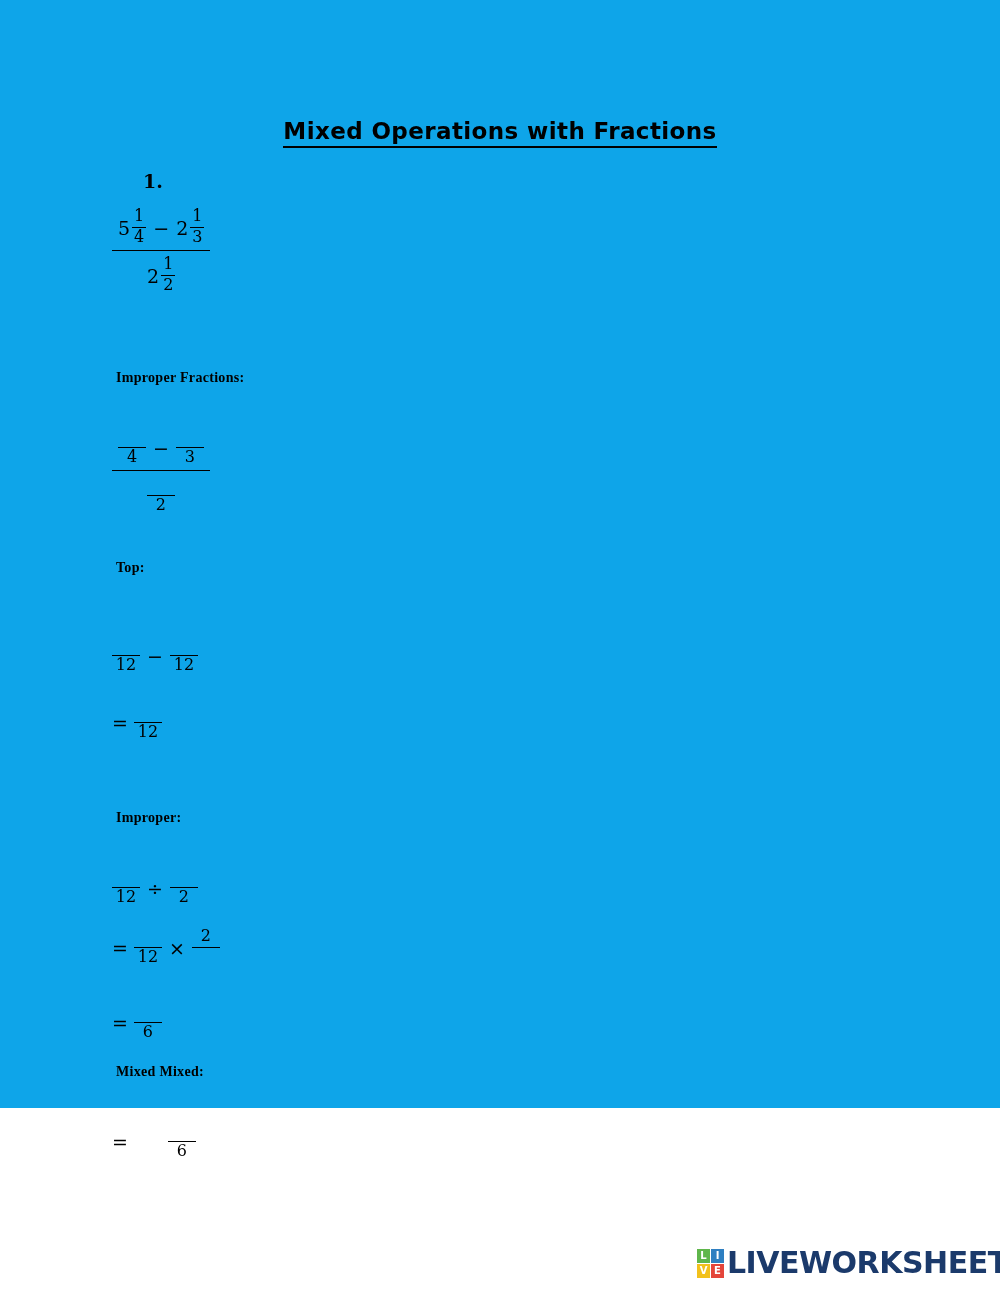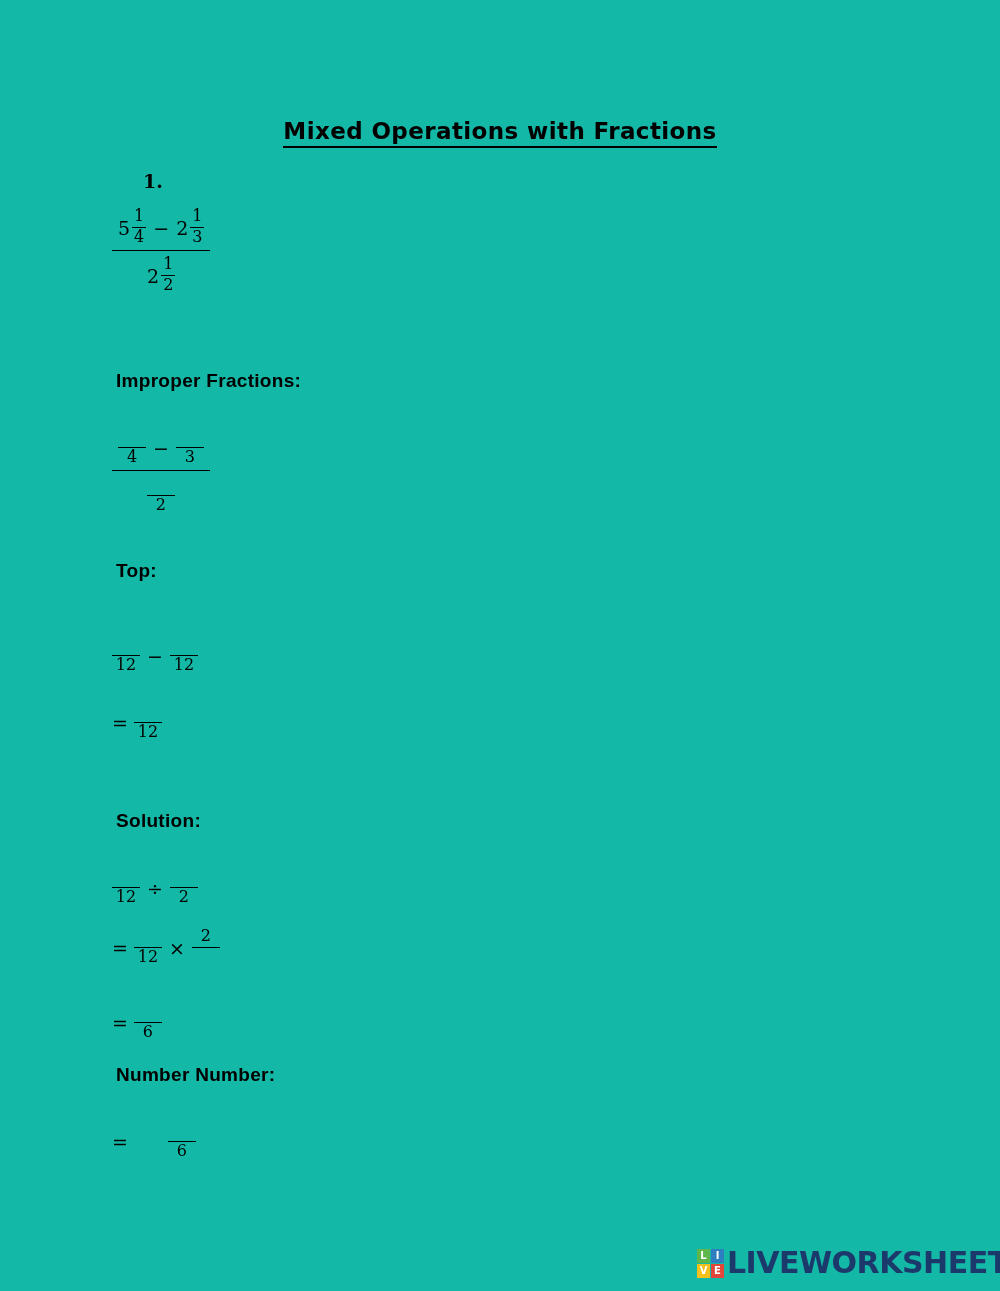--- a/index.html
+++ b/index.html
@@ -13,22 +13,22 @@
     height: 1291px;
     position: relative;
     font-family: "DejaVu Sans", sans-serif;
     color: #000000;
     overflow: hidden;
   }
 
   .page {
     position: relative;
     width: 1000px;
-    height: 1291px;
-    background: #14b8a6;
+    height: 1108px;
+    background: #0ea5e9;
   }
 
   
   .title {
     position: absolute;
     left: 0;
     top: 118px;
     width: 1000px;
     text-align: center;
     font-family: "DejaVu Sans", sans-serif;
@@ -38,23 +38,23 @@
     color: #000;
   }
   .title span.t-text {
     border-bottom: 2px solid #000;
     padding-bottom: 2px;
   }
 
   
   .heading {
     position: absolute;
-    font-family: Liberation Sans, sans-serif;
-    font-weight: bold;
-    font-size: 19px;
+    font-family: Liberation Serif, serif;
+    font-weight: bold;
+    font-size: 14px;
     letter-spacing: 0.3px;
     color: #000;
     white-space: nowrap;
   }
 
   
   .prob-num {
     position: absolute;
     font-family: "DejaVu Serif", serif;
     font-size: 19px;
@@ -241,35 +241,35 @@
   <div class="heading" style="left:116px; top:560px;">Top:</div>
 
   <div class="math" style="left:112px; top:636px;">
     <span class="frac blank-num"><span class="num"></span><span class="bar"></span><span class="den">12</span></span><span class="op">−</span><span class="frac blank-num"><span class="num"></span><span class="bar"></span><span class="den">12</span></span>
   </div>
 
   <div class="math" style="left:112px; top:703px;">
     <span class="eq">=</span><span class="frac blank-num"><span class="num"></span><span class="bar"></span><span class="den">12</span></span>
   </div>
 
-  <div class="heading" style="left:116px; top:810px;">Solution:</div>
+  <div class="heading" style="left:116px; top:810px;">Improper:</div>
 
   <div class="math" style="left:112px; top:868px;">
     <span class="frac blank-num"><span class="num"></span><span class="bar"></span><span class="den">12</span></span><span class="op">÷</span><span class="frac blank-num"><span class="num"></span><span class="bar"></span><span class="den">2</span></span>
   </div>
 
   <div class="math" style="left:112px; top:928px;">
     <span class="eq">=</span><span class="frac blank-num"><span class="num"></span><span class="bar"></span><span class="den">12</span></span><span class="op">×</span><span class="frac blank-den"><span class="num">2</span><span class="bar"></span><span class="den"></span></span>
   </div>
 
   <div class="math" style="left:112px; top:1003px;">
     <span class="eq">=</span><span class="frac blank-num"><span class="num"></span><span class="bar"></span><span class="den">6</span></span>
   </div>
 
-  <div class="heading" style="left:116px; top:1064px;">Number Number:</div>
+  <div class="heading" style="left:116px; top:1064px;">Mixed Mixed:</div>
 
   <div class="math" style="left:112px; top:1122px;">
     <span class="eq">=</span><span class="mixed"><span class="whole" style="min-width:32px;"></span><span class="frac blank-num"><span class="num"></span><span class="bar"></span><span class="den">6</span></span></span>
   </div>
 
   <div class="logo">
     <div class="logo-mark">
       <div class="logo-cell lc-l">L</div>
       <div class="logo-cell lc-i">I</div>
       <div class="logo-cell lc-v">V</div>

